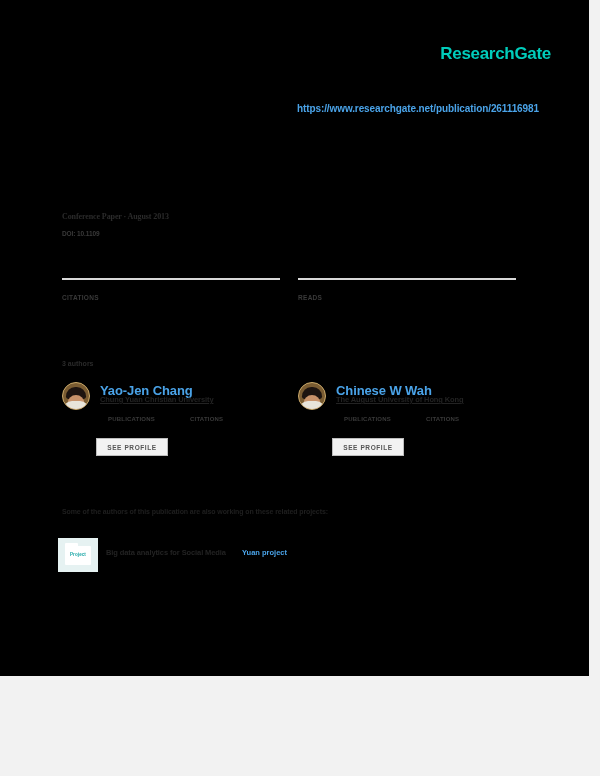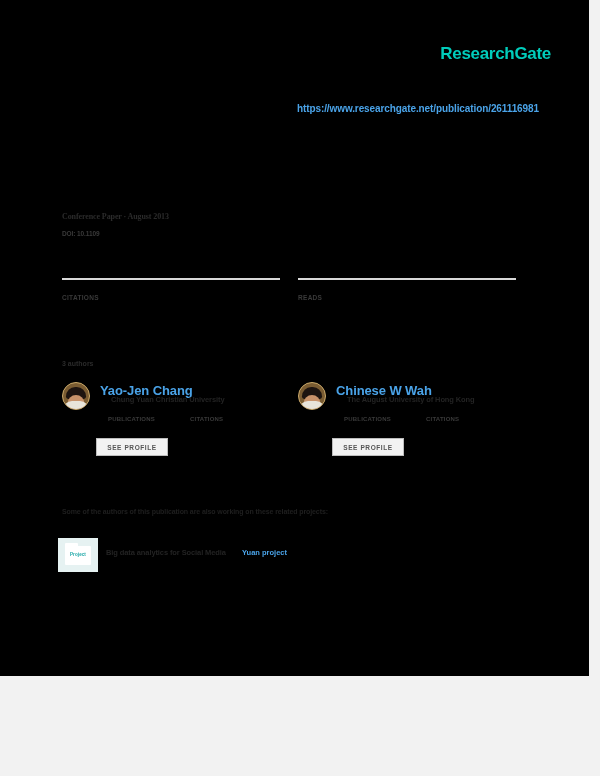--- a/index.html
+++ b/index.html
@@ -96,23 +96,23 @@
     width:26px;height:11px;border-radius:9px 9px 0 0;
     background:#e8e4da;transform:translateX(-50%);
   }
 
   .author .name{
     position:absolute;left:38px;top:1px;
     font-size:13px;font-weight:bold;color:#4aa3e8;
     white-space:nowrap;letter-spacing:-0.1px;
   }
   .author .affil{
-    position:absolute;left:49px;top:13px;
+    position:absolute;left:38px;top:13px;
     font-size:7.5px;font-weight:bold;color:#232323;
-    white-space:nowrap;letter-spacing:-0.1px;
+    white-space:nowrap;letter-spacing:-0.1px;text-decoration:underline;
   }
   .author .substats{
     position:absolute;left:46px;top:30px;
     width:180px;height:14px;
   }
   .author .substats .pub-num,
   .author .substats .cit-num{
     position:absolute;top:-8px;
     font-size:7px;font-weight:bold;color:#111;
   }

